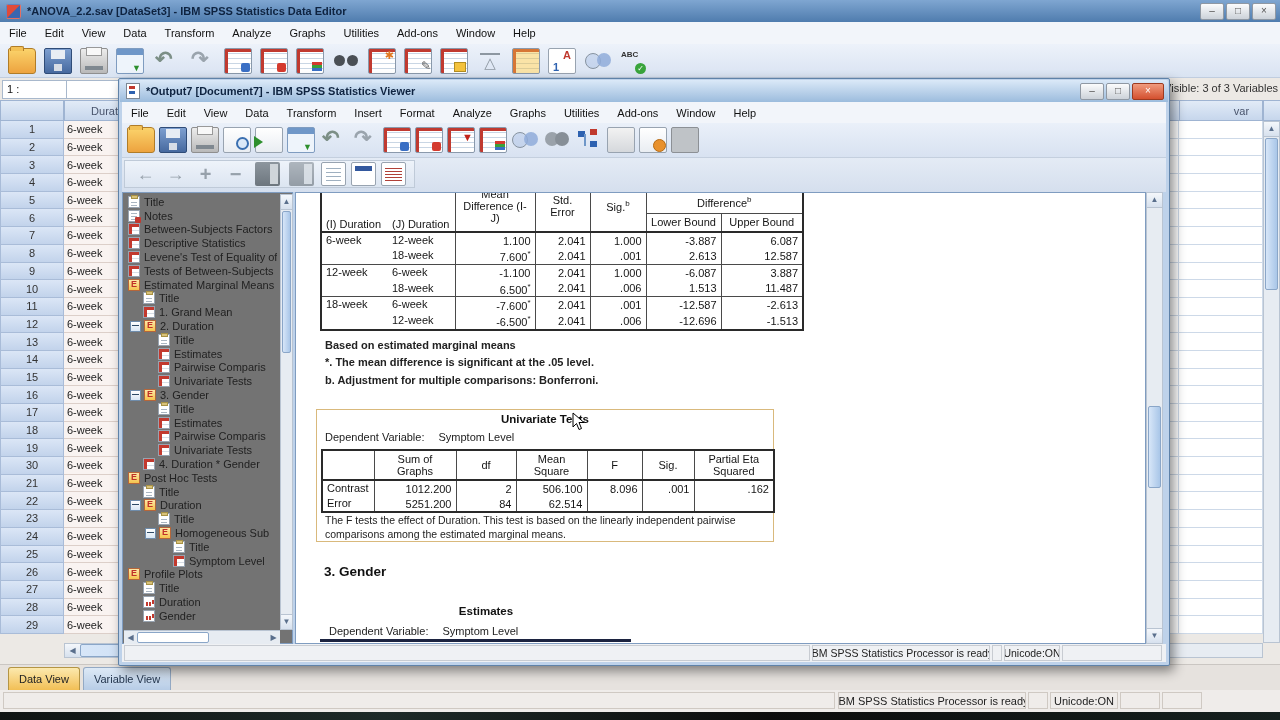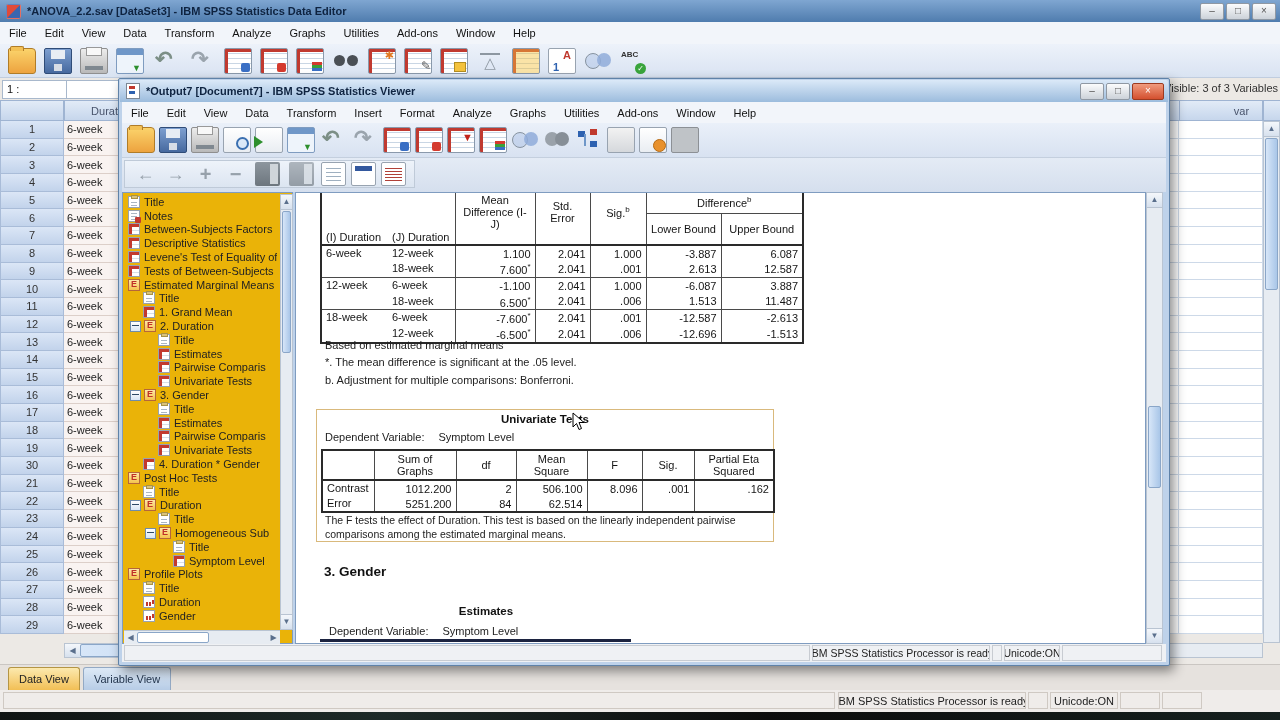--- a/index.html
+++ b/index.html
@@ -121,21 +121,21 @@
   .vico{width:12px;height:14px;margin:0 6px;background:#fff;border:1px solid #7c8794;position:relative;}
   .vico::after{content:"";position:absolute;left:2px;top:2px;width:6px;height:3px;background:#c0392e;box-shadow:0 5px 0 #2e62b0;}
   #v-menu{left:3px;top:23px;width:1044px;height:21px;border-bottom:1px solid #d3dbe7;}
   #v-tb1{left:3px;top:44px;width:1044px;height:35px;background:linear-gradient(#eaf0f9,#d8e2f1);
          border-bottom:1px solid #c4cfde;gap:4px;padding-left:5px;box-sizing:border-box;}
   #v-tb2{left:3px;top:79px;width:1044px;height:34px;background:linear-gradient(#e4ebf5,#d5dfee);box-sizing:border-box;}
   .tb2wrap{margin:2px 0 0 2px;display:inline-flex;gap:5px;border:1px solid #bfcad8;background:linear-gradient(#eef3fa,#dce5f1);
            padding:2px 8px;height:28px;align-items:center;box-sizing:border-box;}
   #v-tb2 .tbico{width:25px;height:24px;}
 
-  #tree{left:3px;top:113px;width:171px;height:452px;background:#eab308;border:1px solid #7f9cc0;box-sizing:border-box;}
+  #tree{left:3px;top:113px;width:171px;height:452px;background:#737373;border:1px solid #7f9cc0;box-sizing:border-box;}
   #treeitems{position:absolute;left:1px;top:2px;width:153px;height:434px;overflow:hidden;}
   .orow{display:flex;align-items:center;height:13.8px;font-size:11px;white-space:nowrap;color:#222;}
   .oexp{width:9px;height:9px;border:1px solid #6f8cab;background:linear-gradient(#fff,#d8e6f4);
         display:inline-block;position:relative;margin-right:3px;flex:0 0 auto;}
   .oexp::after{content:"";position:absolute;left:1px;right:1px;top:3px;height:1px;background:#2e4a66;}
   .oic{width:12px;height:12px;display:inline-block;position:relative;margin-right:4px;flex:0 0 auto;box-sizing:border-box;}
   .i-head{background:linear-gradient(#fde8a7,#f5c34d);border:1px solid #b5663a;}
   .i-head::after{content:"E";position:absolute;left:2px;top:-1px;font-size:9px;font-weight:bold;color:#c03028;}
   .i-table{background:linear-gradient(90deg,#c2392e 0 3px,transparent 3px),linear-gradient(#c2392e 0 3px,transparent 3px),repeating-linear-gradient(0deg,#fff 0 3px,#d8dee6 3px 4px);border:1px solid #98a3b0;}
   .i-title{background:#fff;border:1px solid #98a3b0;}
@@ -161,24 +161,24 @@
   .spsstbl th,.spsstbl td{padding:1px 4px;font-weight:normal;box-sizing:border-box;overflow:hidden;}
   .spsstbl .bl{border-left:1px solid #4a4a4a;}
   .spsstbl thead{border-bottom:2px solid #2a2a2a;}
   .spsstbl .hc{text-align:center;vertical-align:middle;}
   .spsstbl .hstub{text-align:left;vertical-align:bottom;}
   .spsstbl .cib{border-bottom:1px solid #4a4a4a;}
   .spsstbl td.num{text-align:right;}
   .spsstbl td.stub{text-align:left;vertical-align:top;}
   #pw{position:absolute;left:24px;top:-13px;width:482px;border-top:none;}
   #pw thead tr:first-child th{height:33px;}
-  #pw thead tr:last-child th{height:32px;}
+  #pw thead tr:last-child th{height:19px;}
   #pw tbody td{height:16.2px;}
   #pw tbody tr.grp>td{border-top:1px solid #4a4a4a;}
-  .fnote{position:absolute;font-size:11px;color:#222;white-space:nowrap;}
+  .fnote{position:absolute;font-size:11px;color:#222;white-space:nowrap;font-weight:bold;}
   #selbox{position:absolute;left:20px;top:216px;width:458px;height:133px;border:1px solid #d9b97c;box-sizing:border-box;}
   .tbltitle{font-weight:bold;font-size:11.5px;text-align:center;color:#111;}
   .depline{font-size:11px;color:#222;}
   .depline .dv{margin-left:14px;}
   #uv{position:absolute;left:4px;top:39px;width:452px;}
   #uv thead th{height:30px;}
   #uv tbody td{height:16px;}
   #uvfoot{position:absolute;left:8px;top:104px;width:436px;font-size:10.5px;line-height:1.3;color:#222;}
   #gender-h{position:absolute;left:28px;top:371px;font-size:13.5px;font-weight:bold;color:#111;}
   #est-title{position:absolute;left:35px;top:412px;width:310px;}

